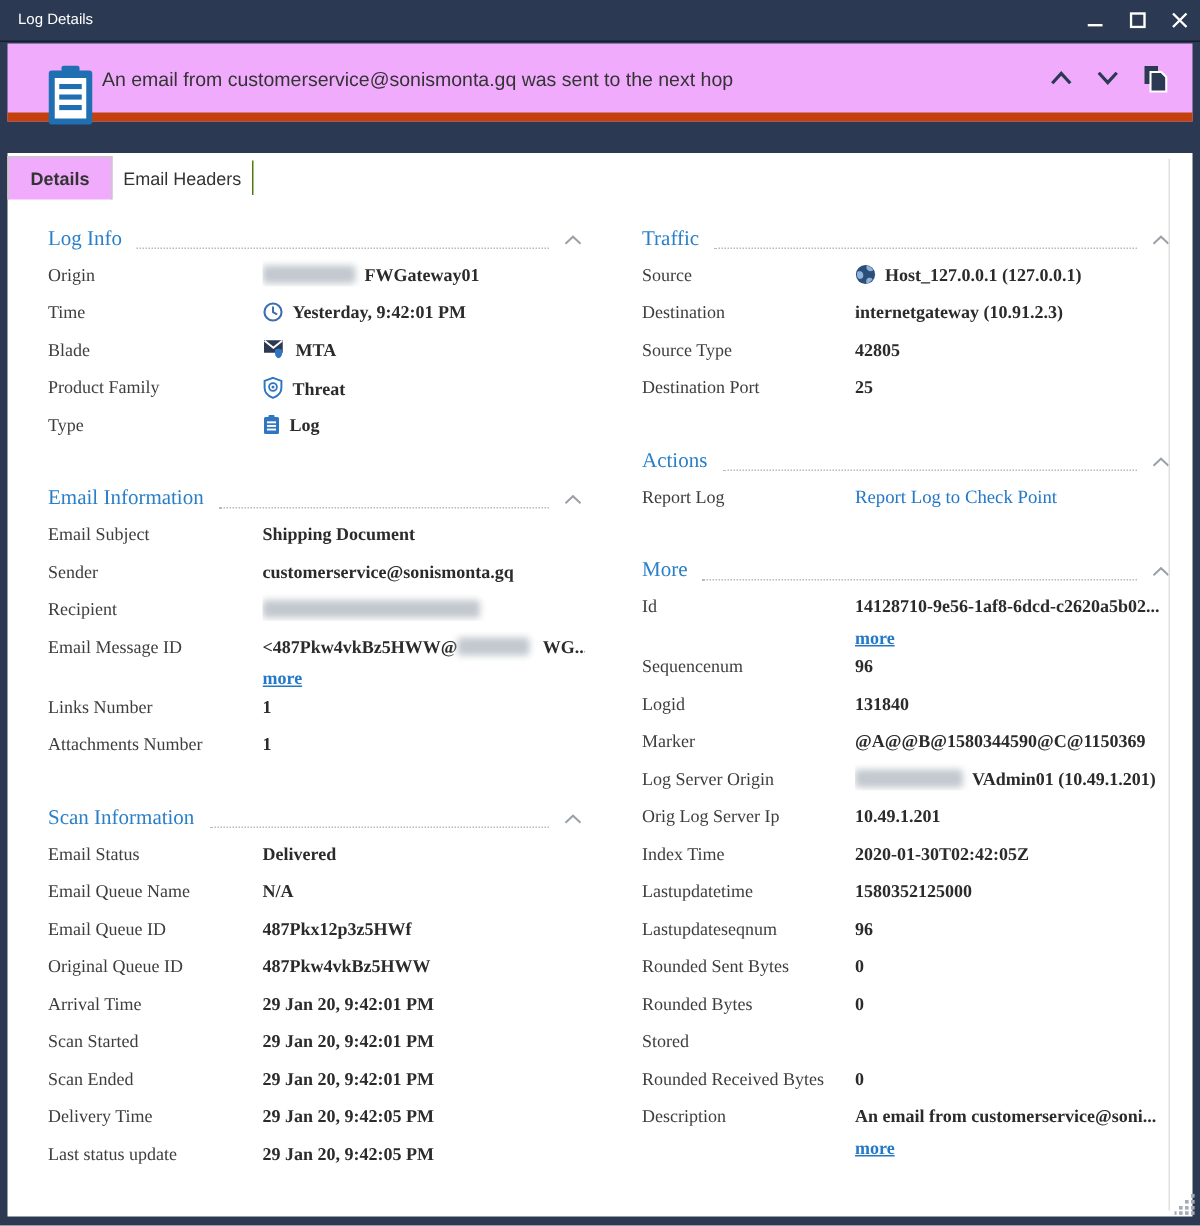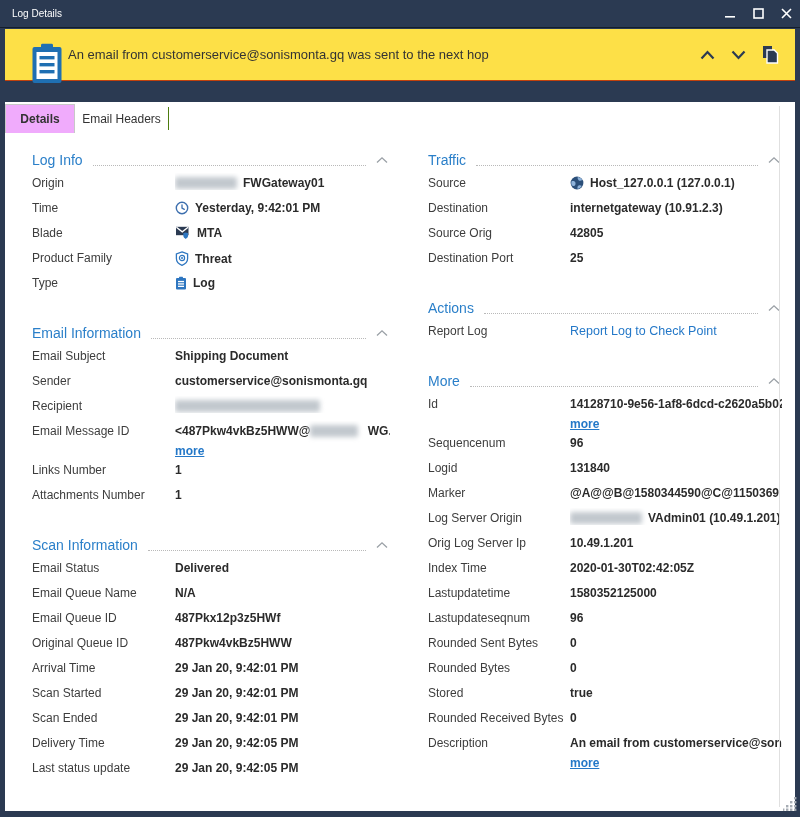--- a/index.html
+++ b/index.html
@@ -15,21 +15,21 @@
     position:absolute; top:0; left:0; right:0; height:28px;
     background:#2b3a52; border-bottom:1px solid #141e2c;
     display:flex; align-items:center; padding-left:12px;
   }
   .title { color:#ffffff; font-size:10px; }
   .win-controls { margin-left:auto; display:flex; height:100%; }
   .win-btn { width:28px; height:100%; display:flex; align-items:center; justify-content:center; cursor:default; }
   
   .header {
     position:absolute; top:29px; left:5px; right:5px; height:52px;
-    background:#fde047; border-bottom:1px solid #c2410c;
+    background:#f0abfc; border-bottom:6px solid #c2410c;
   }
   .clipboard-wrap { position:absolute; left:26px; top:14px; }
   .header-msg {
     position:absolute; left:63px; top:0; height:100%;
     display:flex; align-items:center; font-size:13px; color:#333333;
   }
   .header-actions {
     position:absolute; right:16px; top:0; height:100%;
     display:flex; align-items:center; gap:16px;
   }
@@ -37,21 +37,21 @@
   
   .bodyarea { position:absolute; top:102px; left:5px; right:5px; bottom:6px; background:#ffffff; }
   .tabstrip { position:absolute; top:0; left:0; right:0; height:31px; }
   .tab { position:absolute; display:flex; align-items:center; justify-content:center; font-size:12px; color:#333; }
   .tab.active {
     left:0; width:70px; top:2px; bottom:0;
     background:#f0abfc; border:1px solid #c8c8c8; border-bottom:none; font-weight:700;
   }
   .tab.inactive { left:70px; width:94px; top:5px; height:23px; border-right:1px solid #4d7c0f; }
   
-  .col { position:absolute; top:48px; }
+  .col { position:absolute; top:48px;font-family:Liberation Serif, serif; }
   .col-left  { left:27px; width:358px; }
   .col-right { left:423px; width:354px; }
   .section { margin-bottom:25px; }
   .section-header { display:flex; align-items:center; height:20px; margin-bottom:3px; }
   .section-title { color:#2a7fc9; font-size:14px; white-space:nowrap; }
   .leader { flex:1; border-bottom:1px dotted #b9b9b9; height:58%; margin:0 10px; }
   .collapse-btn { width:14px; display:flex; align-items:center; cursor:default; }
   .row { display:flex; align-items:flex-start; min-height:25px; }
   .row-label { flex:none; width:143px; font-size:12px; color:#3d3d3d; padding-top:3px; }
   .col-right .row-label { width:142px; }
@@ -286,21 +286,21 @@
                 <path d="M1.6 5.2c1.5-0.6 3.1-0.3 3.6 0.9s0.6 2.5-0.4 3.4-2.5 0.5-3.1-0.5-0.4-3-0.1-3.8z" fill="#8fb3da"></path>
                 <path d="M8 1.1c1.8 0.3 3.6 1.5 4.2 3-1 0.8-2.6 1.1-3.6 0.1S7.2 1.6 8 1.1z" fill="#8fb3da"></path>
                 <path d="M8.6 9.4c1-0.5 2.5-0.3 3.1 0.7-0.8 1.5-2.4 2.7-4.1 2.9-0.3-1.2-0.2-3.1 1-3.6z" fill="#8fb3da"></path>
               </svg></span><span class="val-text">Host_127.0.0.1 (127.0.0.1)</span></div>
         </div>
         <div class="row">
           <div class="row-label">Destination</div>
           <div class="row-value"><span class="val-text">internetgateway (10.91.2.3)</span></div>
         </div>
         <div class="row">
-          <div class="row-label">Source Orig</div>
+          <div class="row-label">Source Type</div>
           <div class="row-value"><span class="val-text">42805</span></div>
         </div>
         <div class="row">
           <div class="row-label">Destination Port</div>
           <div class="row-value"><span class="val-text">25</span></div>
         </div>
       </section>
       <section class="section">
         <div class="section-header">
           <span class="section-title">Actions</span>
@@ -365,21 +365,20 @@
         <div class="row">
           <div class="row-label">Rounded Sent Bytes</div>
           <div class="row-value"><span class="val-text">0</span></div>
         </div>
         <div class="row">
           <div class="row-label">Rounded Bytes</div>
           <div class="row-value"><span class="val-text">0</span></div>
         </div>
         <div class="row">
           <div class="row-label">Stored</div>
-          <div class="row-value"><span class="val-text">true</span></div>
         </div>
         <div class="row">
           <div class="row-label">Rounded Received Bytes</div>
           <div class="row-value"><span class="val-text">0</span></div>
         </div>
         <div class="row">
           <div class="row-label">Description</div>
           <div class="row-value"><span class="val-text">An email from customerservice@soni...</span><a class="more-link" href="#">more</a></div>
         </div>
       </section>

